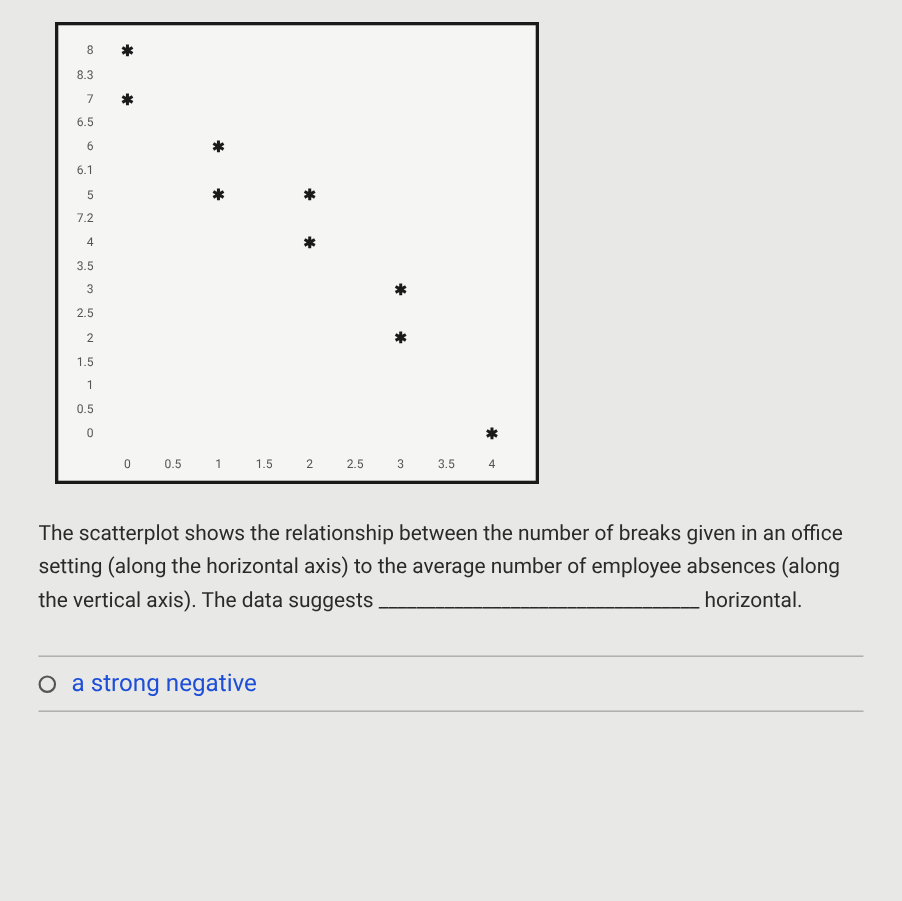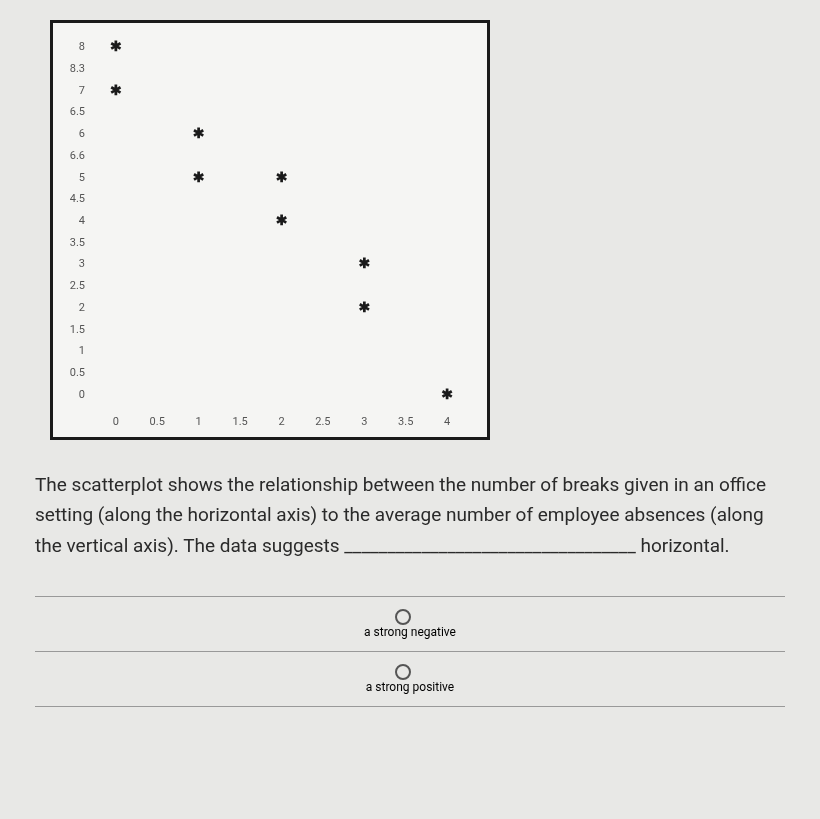--- a/index.html
+++ b/index.html
@@ -72,24 +72,23 @@
       padding: 0 5px;
     }
     .options {
       padding: 0 5px;
     }
     .option {
       display: flex;
       align-items: center;
       padding: 12px 0;
       border-bottom: 1px solid #999;
-      font-size: 12px;
-      color: #000000;
+      font-size: 22px;
+      color: #1d4ed8;
       cursor: pointer;
-      flex-direction: column;
     }
     .option:first-child {
       border-top: 1px solid #999;
     }
     .radio {
       width: 16px;
       height: 16px;
       border: 2px solid #555;
       border-radius: 50%;
       margin-right: 14px;
@@ -103,23 +102,23 @@
   <div class="y-axis" id="y-axis">
       <div class="y-tick" style="top: 96.5116%;">0</div>
       <div class="y-tick" style="top: 90.6977%;">0.5</div>
       <div class="y-tick" style="top: 84.8837%;">1</div>
       <div class="y-tick" style="top: 79.0698%;">1.5</div>
       <div class="y-tick" style="top: 73.2558%;">2</div>
       <div class="y-tick" style="top: 67.4419%;">2.5</div>
       <div class="y-tick" style="top: 61.6279%;">3</div>
       <div class="y-tick" style="top: 55.814%;">3.5</div>
       <div class="y-tick" style="top: 50%;">4</div>
-      <div class="y-tick" style="top: 44.186%;">4.5</div>
+      <div class="y-tick" style="top: 44.186%;">7.2</div>
       <div class="y-tick" style="top: 38.3721%;">5</div>
-      <div class="y-tick" style="top: 32.5581%;">6.6</div>
+      <div class="y-tick" style="top: 32.5581%;">6.1</div>
       <div class="y-tick" style="top: 26.7442%;">6</div>
       <div class="y-tick" style="top: 20.9302%; text-align: right;">6.5</div>
       <div class="y-tick" style="top: 15.1163%;">7</div>
       <div class="y-tick" style="top: 9.30233%;">8.3</div>
       <div class="y-tick" style="top: 3.48837%;">8</div>
     </div>
   <div class="x-axis" id="x-axis">
       <div class="x-tick" style="left: 6.52174%;">0</div>
       <div class="x-tick" style="left: 17.3913%;">0.5</div>
       <div class="x-tick" style="left: 28.2609%;">1</div>
@@ -145,17 +144,13 @@
 
 <div class="question-text">
   <span>The scatterplot shows the relationship between the number of breaks given in an office setting (along the horizontal axis) to the average number of employee absences (along the vertical axis). The data suggests </span><span>__________________________________</span><span> horizontal.</span>
 </div>
 
 <div class="options">
   <div class="option">
     <span class="radio"></span>
     <span>a strong negative</span>
   </div>
-  <div class="option">
-    <span class="radio"></span>
-    <span>a strong positive</span>
-  </div>
 </div>
 
 </body></html>

